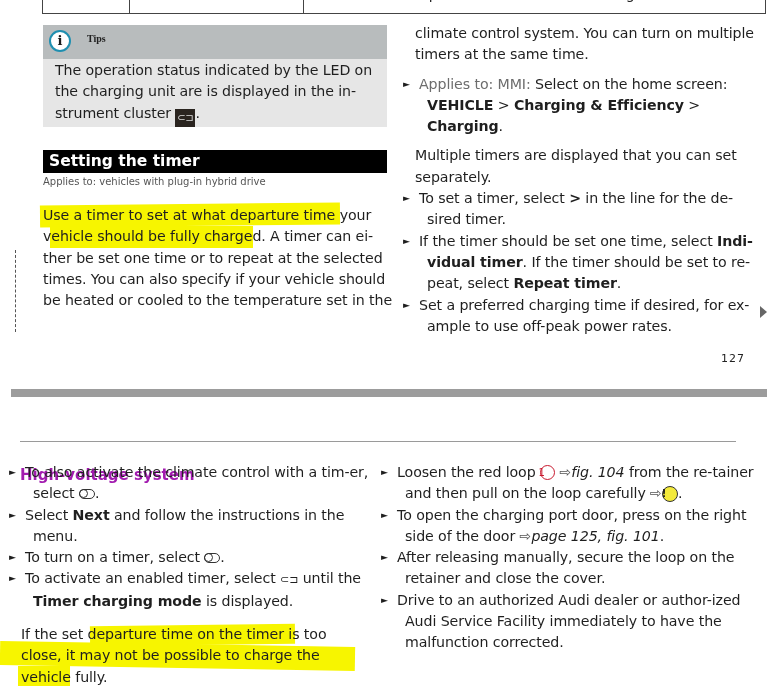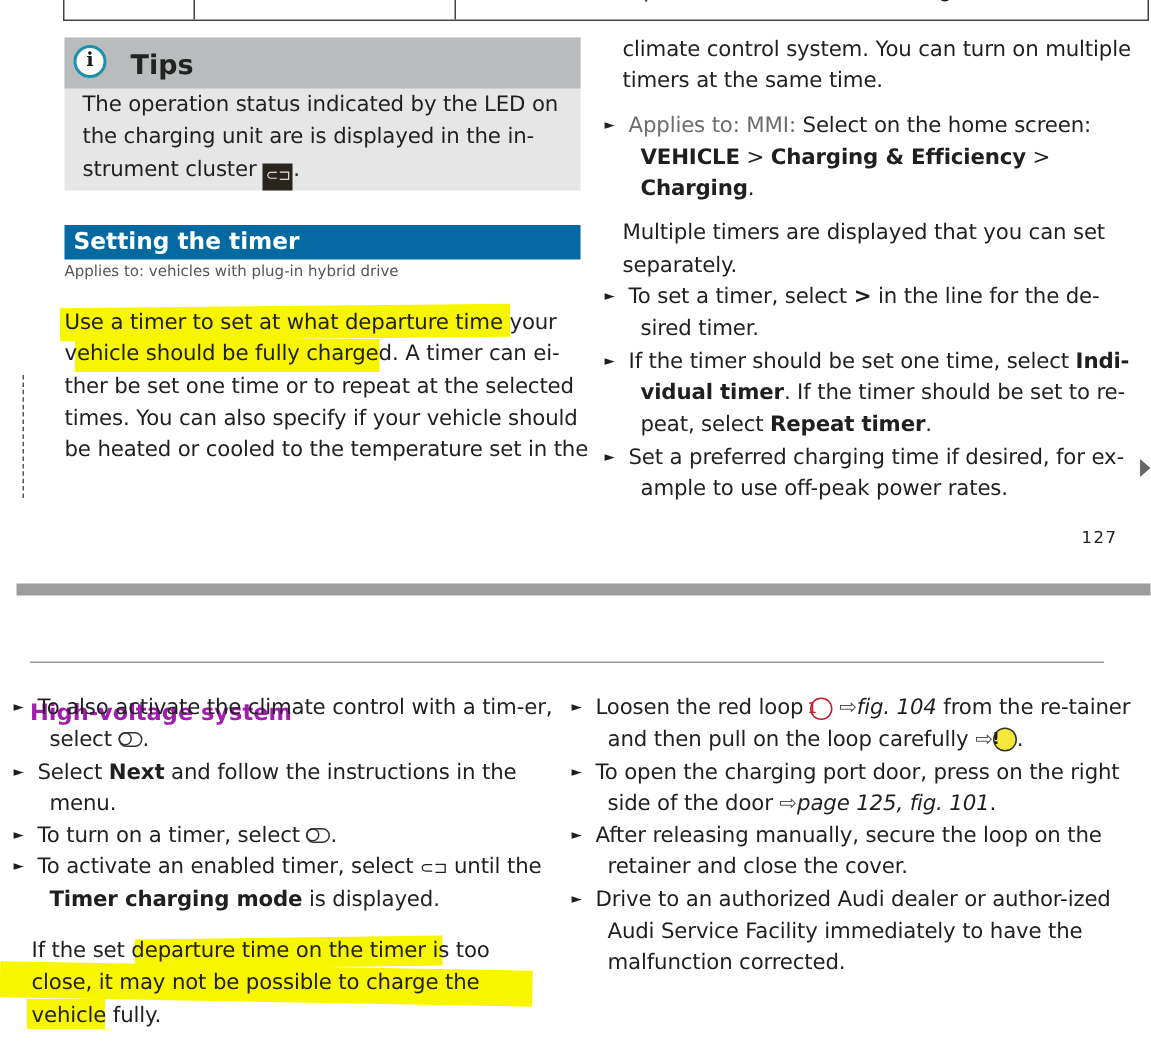--- a/index.html
+++ b/index.html
@@ -19,26 +19,26 @@
   .top-table .col1 { position:absolute; left:86px; top:0; bottom:0; border-left:1px solid #444; }
   .top-table .col2 { position:absolute; left:260px; top:0; bottom:0; border-left:1px solid #444; }
   .top-table .cell-text { position:absolute; left:270px; top:-6px; font-size:14.2px; white-space:nowrap; }
 
   
   .tips { left:43px; top:25px; width:344px; height:102px; background:#e6e6e6; }
   .tips-head { position:absolute; left:0; top:0; right:0; height:34px; background:#b8bcbd; }
   .tips-icon { position:absolute; left:6px; top:5px; width:22px; height:22px; border-radius:50%;
     background:#ffffff; border:2.5px solid #1f8fb0; box-sizing:border-box;
     font-family:"DejaVu Serif", serif; font-weight:bold; font-size:13px; line-height:17px; text-align:center; color:#1a1a1a; }
-  .tips-title { position:absolute; left:44px; top:8px; font-size:18px; font-weight:bold; color:#222; }
+  .tips-title { position:absolute; left:44px; top:8px; font-size:10px; font-weight:bold; color:#222;font-family:Liberation Serif, serif; }
   .tips-body { position:absolute; left:12px; top:35px; width:330px; }
   .plug-box { display:inline-block; width:20px; height:18px; background:#2a241f; color:#ddd; font-size:10px; line-height:18px; text-align:center; vertical-align:-3px; }
 
   
-  .sec-bar { left:43px; top:150px; width:344px; height:23px; background:#0369a1; }
+  .sec-bar { left:43px; top:150px; width:344px; height:23px; background:#000000; }
   .sec-title { position:absolute; left:6px; top:2px; color:#fff; font-weight:bold; font-size:15.5px; }
   .applies { left:43px; top:176px; font-size:10px; color:#555; }
 
   .left-para { left:43px; top:205px; width:350px; }
   .dash { left:15px; top:250px; height:82px; border-left:1px dashed #555; }
 
   .right-col { left:415px; top:23px; width:345px; }
   .arrow { display:inline-block; font-size:9px; vertical-align:2px; margin-right:4px; }
   .grey { color:#6d6d6d; }
   .bullet { padding-left:12px; text-indent:-12px; }

